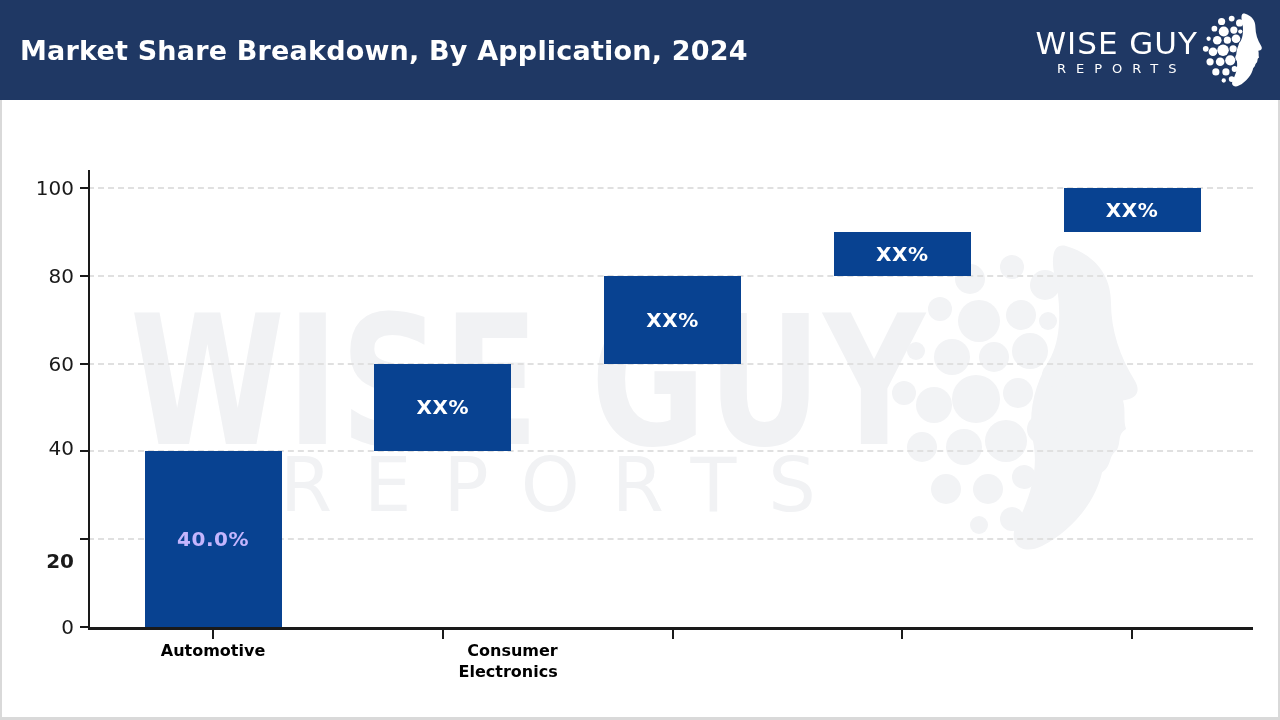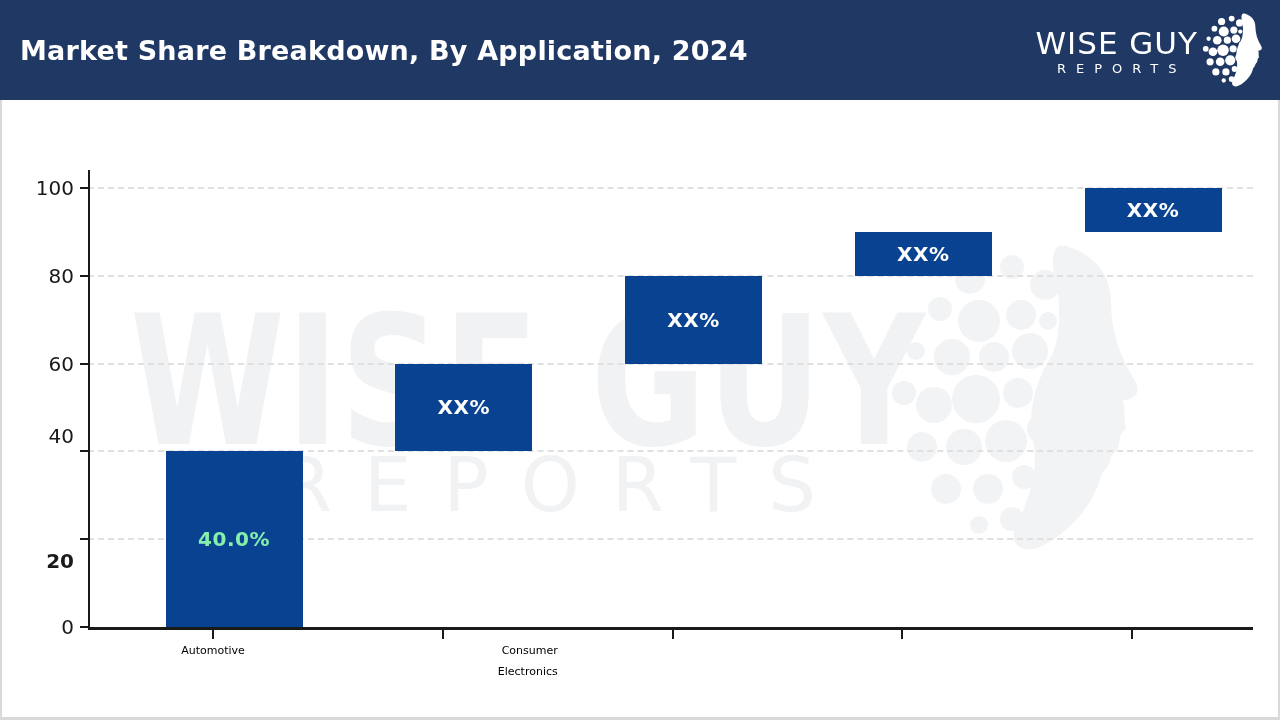--- a/index.html
+++ b/index.html
@@ -31,23 +31,23 @@
 
   
   #plot{position:absolute;inset:0;}
   .gridline{position:absolute;left:86px;width:1165px;height:0;border-top:2px dashed #e0e0e0;z-index:1;}
   .yaxis{position:absolute;left:86px;top:70px;width:2px;height:457px;background:#1a1a1a;z-index:2;}
   .xaxis{position:absolute;left:86px;top:527px;width:1165px;height:3px;background:#1a1a1a;z-index:2;}
   .ytick{position:absolute;left:78px;width:8px;height:2px;background:#1a1a1a;z-index:2;}
   .xtick{position:absolute;top:530px;width:2px;height:9px;background:#1a1a1a;z-index:2;}
   .ylabel{position:absolute;width:70px;left:2px;text-align:right;font-size:20px;color:#1a1a1a;
           line-height:28px;z-index:2;}
-  .xlabel{position:absolute;top:540px;width:230px;text-align:center;font-size:11px;font-weight:normal;
+  .xlabel{position:absolute;top:540px;width:230px;text-align:center;font-size:16px;font-weight:bold;
           color:#000000;line-height:21px;white-space:pre-line;z-index:2;}
-  .bar{position:absolute;display:flex;align-items:center;justify-content:center;z-index:2;margin-left:21px;}
+  .bar{position:absolute;display:flex;align-items:center;justify-content:center;z-index:2;}
   .barlabel{font-size:20px;font-weight:bold;color:#ffffff;letter-spacing:.5px;}
 </style>
 </head>
 <body>
 
 <div class="page">
 
   <svg width="0" height="0" style="position:absolute" aria-hidden="true">
     <defs>
       <g id="wg-face">
@@ -104,34 +104,34 @@
       <use href="#wg-face" fill="#f2f3f5"></use>
     </svg>
     <div id="plot">
         <div class="ytick" style="top: 526px;"></div>
         <div class="ylabel" style="top: 513px;">0</div>
         <div class="gridline" style="top: 438.2px;"></div>
         <div class="ytick" style="top: 438.2px;"></div>
         <div class="ylabel" style="top: 447px; font-weight: bold;">20</div>
         <div class="gridline" style="top: 350.4px;"></div>
         <div class="ytick" style="top: 350.4px;"></div>
-        <div class="ylabel" style="top: 322px;">40</div>
+        <div class="ylabel" style="top: 334px;">40</div>
         <div class="gridline" style="top: 262.6px;"></div>
         <div class="ytick" style="top: 262.6px;"></div>
         <div class="ylabel" style="top: 249.6px;">60</div>
         <div class="gridline" style="top: 174.8px;"></div>
         <div class="ytick" style="top: 174.8px;"></div>
         <div class="ylabel" style="top: 161.8px;">80</div>
         <div class="gridline" style="top: 87px;"></div>
         <div class="ytick" style="top: 87px;"></div>
         <div class="ylabel" style="top: 74px;">100</div>
         <div class="yaxis"></div>
         <div class="xaxis"></div>
         <div class="bar" style="left: 142.5px; width: 137px; top: 351.4px; height: 175.6px; background: rgb(8, 66, 145);">
-          <div class="barlabel" style="color: #86efac;">40.0%</div>
+          <div class="barlabel" style="color: #c4b5fd;">40.0%</div>
         </div>
         <div class="xtick" style="left: 210px;"></div>
         <div class="xlabel" style="left: 96px;">Automotive</div>
         <div class="bar" style="left: 372.25px; width: 137px; top: 263.6px; height: 87.8px; background: rgb(8, 66, 145);">
           <div class="barlabel" style="color: rgb(255, 255, 255);">XX%</div>
         </div>
         <div class="xtick" style="left: 439.75px;"></div>
         <div class="xlabel" style="left: 325.75px; text-align: right;">Consumer
 Electronics</div>
         <div class="bar" style="left: 602px; width: 137px; top: 175.8px; height: 87.8px; background: rgb(8, 66, 145);">

